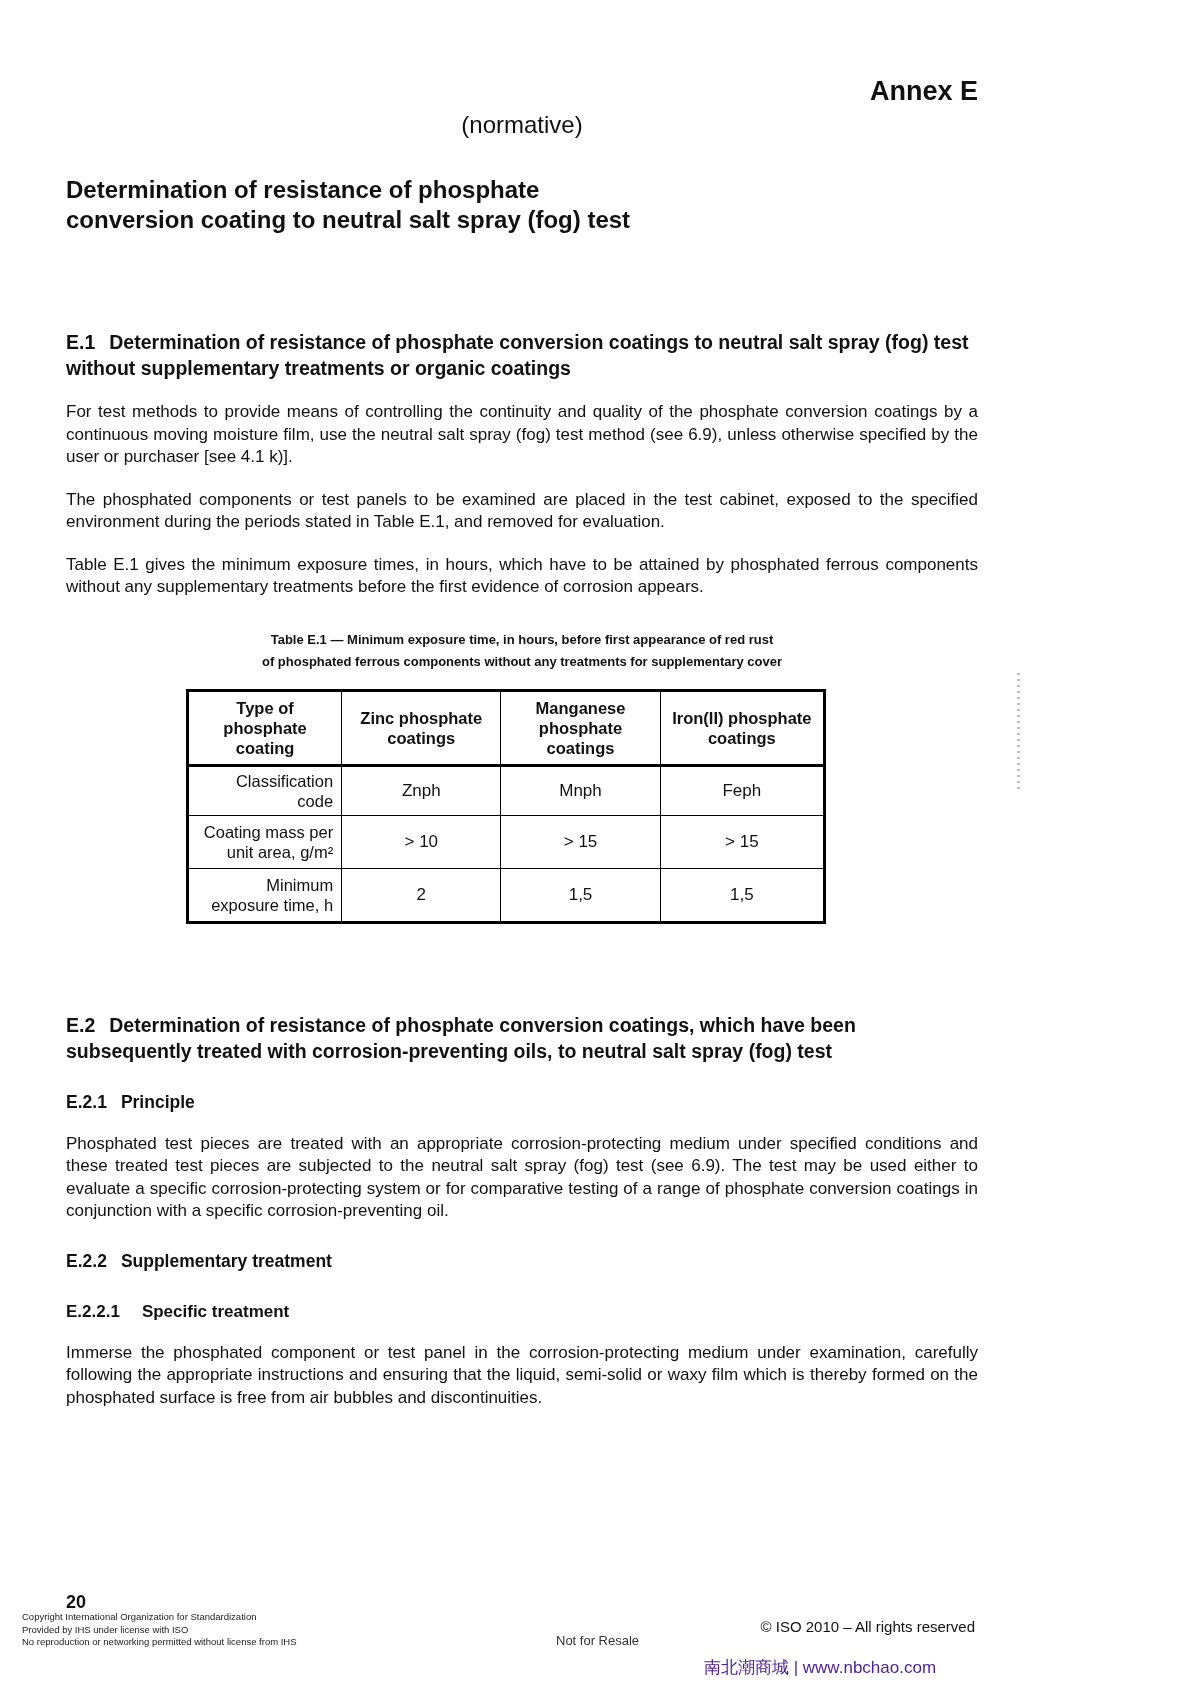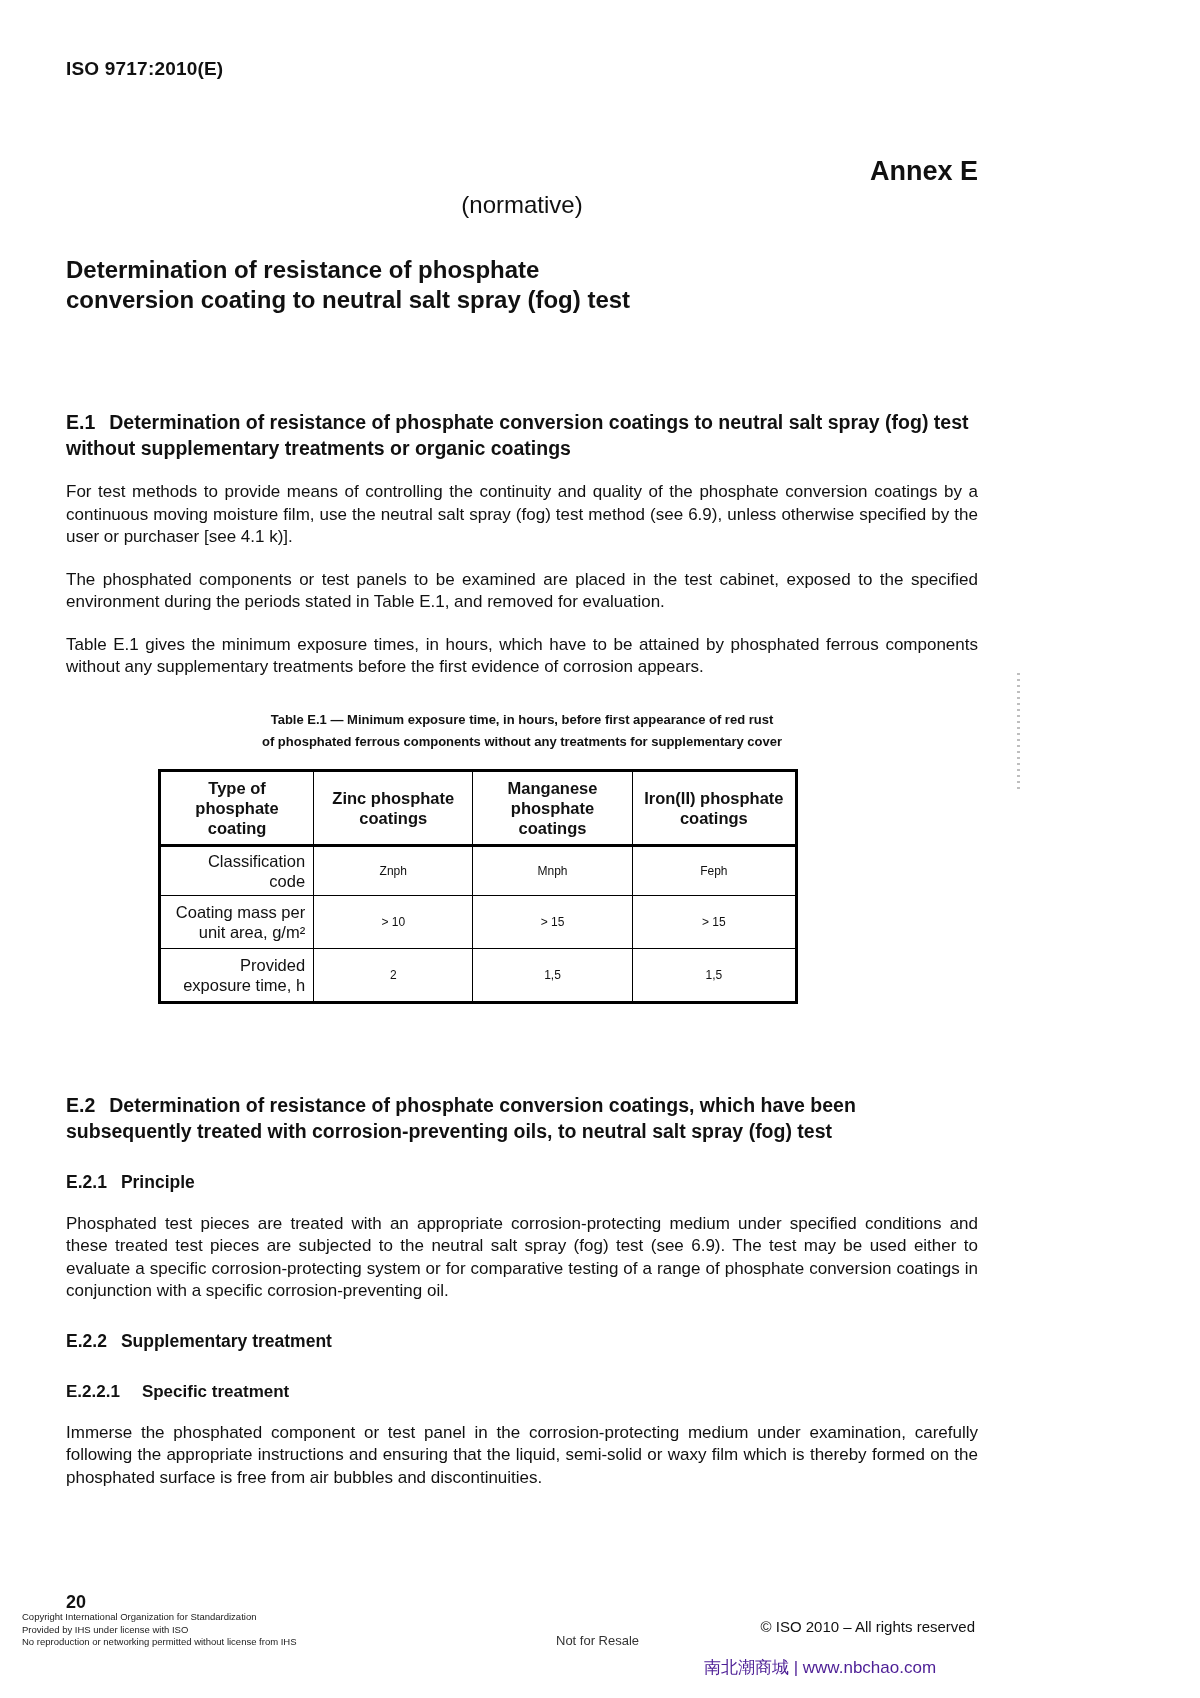--- a/index.html
+++ b/index.html
@@ -53,39 +53,39 @@
     text-align: justify;
   }
   .tbl-caption {
     margin-top: 30px;
     text-align: center;
     font-size: 13px;
     font-weight: bold;
     line-height: 22px;
   }
   table.exposure {
-    margin: 16px 0 0 92px;
+    margin: 16px 0 0 120px;
     width: 640px;
     border-collapse: collapse;
     border: 3px solid #000;
   }
   table.exposure th, table.exposure td {
     border: 1.4px solid #000;
     font-size: 16.5px;
     line-height: 20px;
     padding: 4px 8px;
   }
   table.exposure thead th {
     font-weight: bold;
     text-align: center;
     height: 64px;
     border-bottom: 3px solid #000;
   }
   table.exposure td.rowlabel { text-align: right; }
-  table.exposure td.val { text-align: center; font-size: 12px; }
+  table.exposure td.val { text-align: center; font-size: 17px; }
   table.exposure tr.r1 td { height: 26px; }
   table.exposure tr.r2 td { height: 44px; }
   table.exposure tr.r3 td { height: 44px; }
   .h2-main {
     margin-top: 88px;
     font-size: 19.5px;
     font-weight: bold;
     line-height: 26px;
   }
   .h2-main .h-num { margin-right: 14px; }
@@ -129,21 +129,20 @@
     width: 3px; height: 120px;
     background: repeating-linear-gradient(to bottom, #8a8a8a 0 2px, transparent 2px 6px);
     opacity: 0.55;
   }
 </style>
 </head>
 <body>
 
 <div class="content">
 
-  <div class="page-ref">ISO 9717:2010(E)</div>
 
   <div class="annex-label">Annex E</div>
   <div class="annex-normative">(normative)</div>
 
   <div class="doc-title">
     <div>Determination of resistance of phosphate</div>
     <div>conversion coating to neutral salt spray (fog) test</div>
   </div>
 
   <div class="h-main">
@@ -181,21 +180,21 @@
         <td class="val">Mnph</td>
         <td class="val">Feph</td>
       </tr>
       <tr class="r2">
         <td class="rowlabel">Coating mass per unit area, g/m²</td>
         <td class="val">&gt; 10</td>
         <td class="val">&gt; 15</td>
         <td class="val">&gt; 15</td>
       </tr>
       <tr class="r3">
-        <td class="rowlabel">Provided exposure time, h</td>
+        <td class="rowlabel">Minimum exposure time, h</td>
         <td class="val">2</td>
         <td class="val">1,5</td>
         <td class="val">1,5</td>
       </tr>
     </tbody>
   </table>
 
   <div class="h2-main">
     <span class="h-num">E.2</span><span>Determination of resistance of phosphate conversion coatings, which have been subsequently treated with corrosion-preventing oils, to neutral salt spray (fog) test</span>
   </div>

